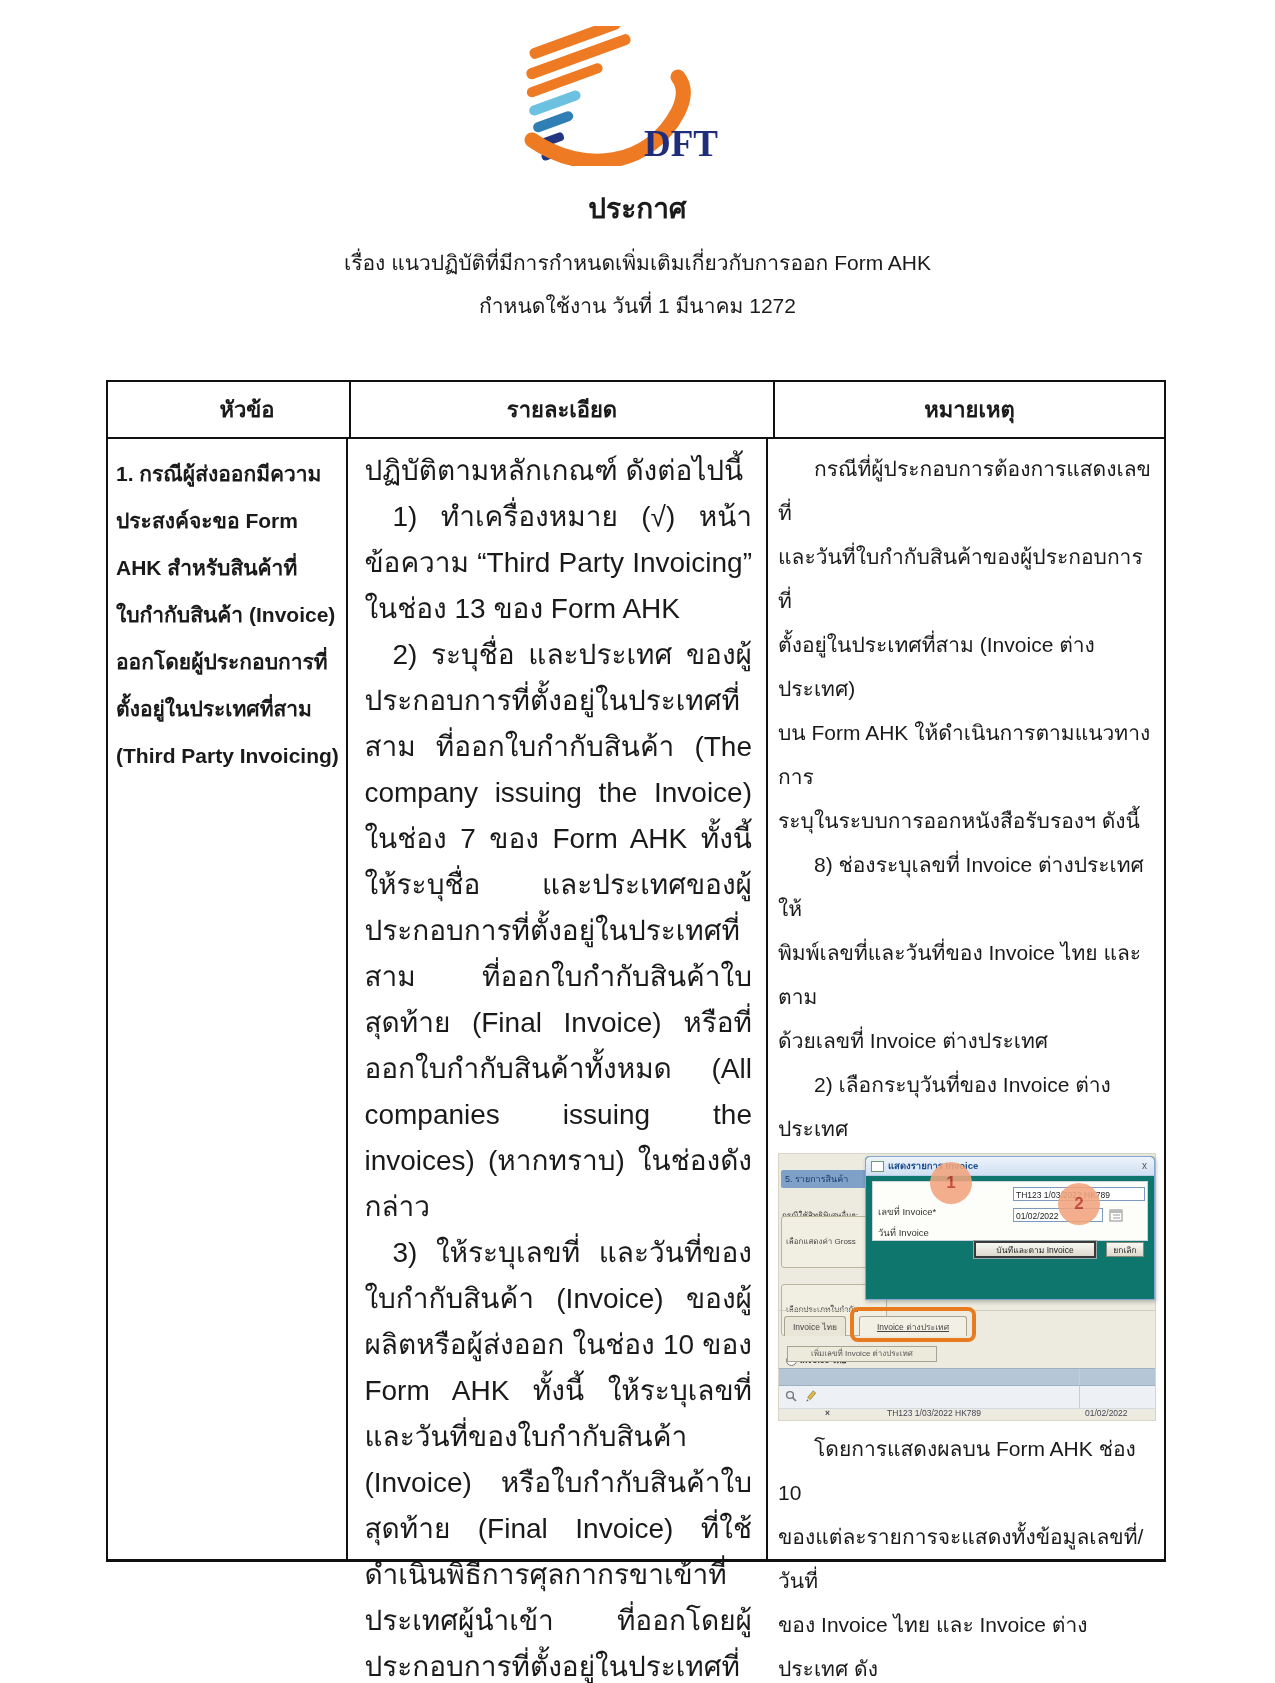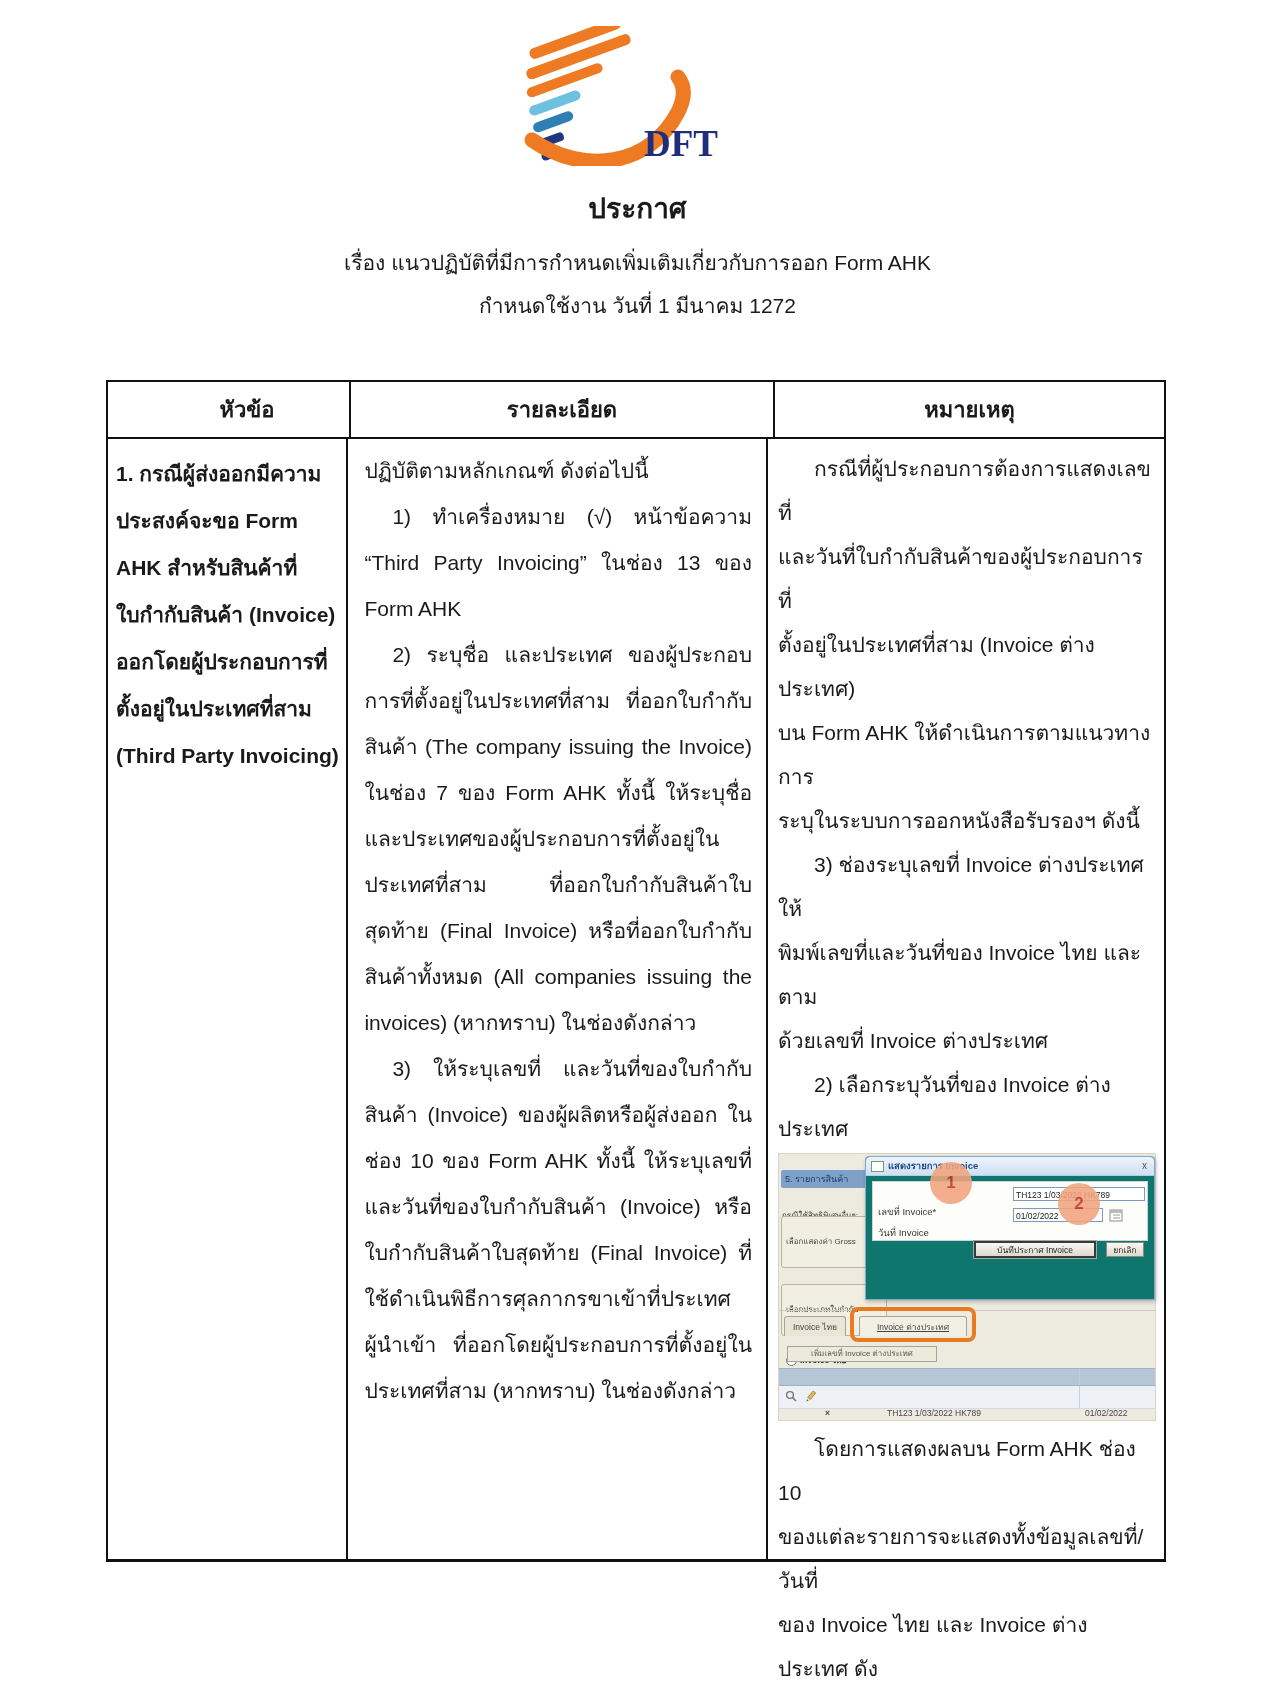--- a/index.html
+++ b/index.html
@@ -18,21 +18,21 @@
              box-sizing:border-box;}
   .tr{display:flex;box-sizing:border-box;}
   .hdr{height:57px;border-bottom:2px solid #111;}
   .hcell{display:flex;align-items:center;justify-content:center;font-size:22px;font-weight:bold;box-sizing:border-box;}
   .bcell{box-sizing:border-box;}
   .c1{width:241px;padding-left:37px;}
   .c2{width:426px;border-left:2px solid #111;border-right:2px solid #111;}
   .c3{flex:1;}
   .body-row{height:1121px;border-bottom:1px solid #111;}
   .topic{padding:11px 4px 0 8px;font-size:21px;font-weight:bold;line-height:47px;white-space:pre-line;}
-  .details{padding:9px 14px 0 16px;font-size:21px;line-height:46px;text-align:justify;}
+  .details{padding:9px 14px 0 16px;font-size:28px;line-height:46px;text-align:justify;}
   .details p{margin:0;}
   .details p.num{text-indent:28px;}
   .remarks{padding:8px 8px 0 10px;font-size:21px;line-height:44px;position:relative;}
   .remarks p{margin:0;white-space:pre-line;text-indent:36px;}
 
   
   .shot{position:relative;width:378px;height:268px;margin:2px 0 6px 0;background:#edebdf;
         border:1px solid #d8d5c6;box-sizing:border-box;font-family:"Liberation Sans",sans-serif;}
   .sb-chip{position:absolute;left:2px;top:16px;width:102px;height:18px;background:#7fa1c7;
            color:#14396b;font-size:9px;font-weight:normal;line-height:18px;padding-left:4px;
@@ -138,21 +138,21 @@
         <p class="num">2) ระบุชื่อ และประเทศ ของผู้ประกอบการที่ตั้งอยู่ในประเทศที่สาม ที่ออกใบกำกับสินค้า (The company issuing the Invoice) ในช่อง 7 ของ Form AHK ทั้งนี้ ให้ระบุชื่อ และประเทศของผู้ประกอบการที่ตั้งอยู่ในประเทศที่สาม ที่ออกใบกำกับสินค้าใบสุดท้าย (Final Invoice) หรือที่ออกใบกำกับสินค้าทั้งหมด (All companies issuing the invoices) (หากทราบ) ในช่องดังกล่าว</p>
         <p class="num">3) ให้ระบุเลขที่ และวันที่ของใบกำกับสินค้า (Invoice) ของผู้ผลิตหรือผู้ส่งออก ในช่อง 10 ของ Form AHK ทั้งนี้ ให้ระบุเลขที่ และวันที่ของใบกำกับสินค้า (Invoice) หรือใบกำกับสินค้าใบสุดท้าย (Final Invoice) ที่ใช้ดำเนินพิธีการศุลกากรขาเข้าที่ประเทศผู้นำเข้า ที่ออกโดยผู้ประกอบการที่ตั้งอยู่ในประเทศที่สาม (หากทราบ) ในช่องดังกล่าว</p>
       </div>
 
       <div class="bcell c3 remarks">
         <p>กรณีที่ผู้ประกอบการต้องการแสดงเลขที่
 และวันที่ใบกำกับสินค้าของผู้ประกอบการที่
 ตั้งอยู่ในประเทศที่สาม (Invoice ต่างประเทศ)
 บน Form AHK ให้ดำเนินการตามแนวทางการ
 ระบุในระบบการออกหนังสือรับรองฯ ดังนี้</p>
-        <p>3) ช่องระบุเลขที่ Invoice ต่างประเทศ ให้
+        <p>8) ช่องระบุเลขที่ Invoice ต่างประเทศ ให้
 พิมพ์เลขที่และวันที่ของ Invoice ไทย และตาม
 ด้วยเลขที่ Invoice ต่างประเทศ</p>
         <p>2) เลือกระบุวันที่ของ Invoice ต่างประเทศ</p>
 
         <div class="shot">
           <div class="sb-chip">5. รายการสินค้า</div>
           <div class="sb-note">กรณีใช้สิทธิพิเศษอื่นๆ:</div>
           <div class="sb-noteval">1</div>
 
           <div class="gbox" style="top:62px;">
@@ -182,21 +182,21 @@
               <span class="flabel" style="left:5px;top:29px;">วันที่ Invoice</span>
               <span class="finput" style="left:140px;top:5px;width:132px;">TH123 1/03/2022 HK789</span>
               <span class="finput" style="left:140px;top:26px;width:90px;">01/02/2022</span>
               <svg class="calendar" style="left:236px;top:26px;" viewBox="0 0 14 14">
                 <rect x="1" y="2" width="12" height="11" fill="#fff" stroke="#8a8a8a"></rect>
                 <rect x="1" y="2" width="12" height="3" fill="#b9b9b9"></rect>
                 <line x1="4" y1="7" x2="11" y2="7" stroke="#999"></line>
                 <line x1="4" y1="10" x2="11" y2="10" stroke="#999"></line>
               </svg>
             </div>
-            <div class="btn-save">บันทึประกาศ Invoice</div>
+            <div class="btn-save">บันทึและตาม Invoice</div>
             <div class="btn-cancel">ยกเลิก</div>
           </div>
 
           <div class="badge" style="left:151px;top:8px;">1</div>
           <div class="badge" style="left:279px;top:29px;">2</div>
 
           <div class="shot-divider"></div>
 
           <div class="tab tab1">Invoice ไทย</div>
           <div class="tab tab2">Invoice ต่างประเทศ</div>

